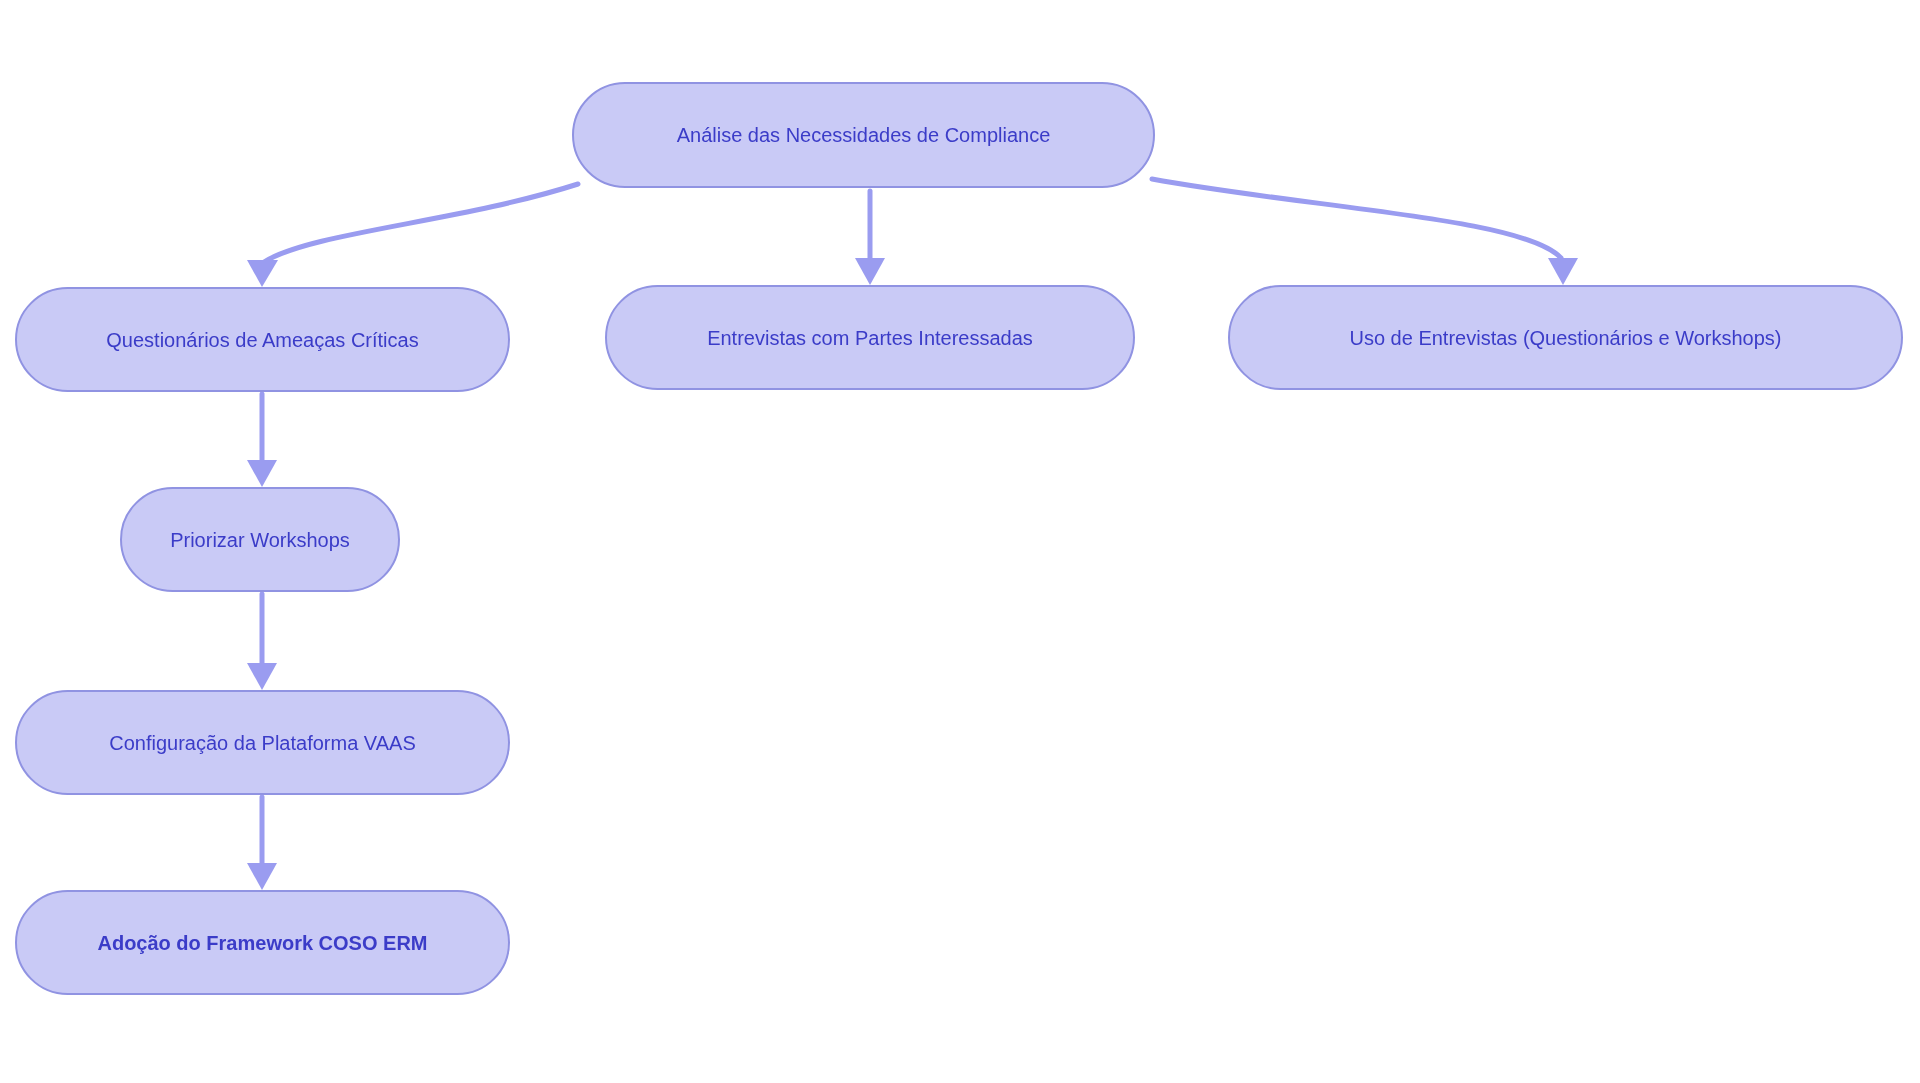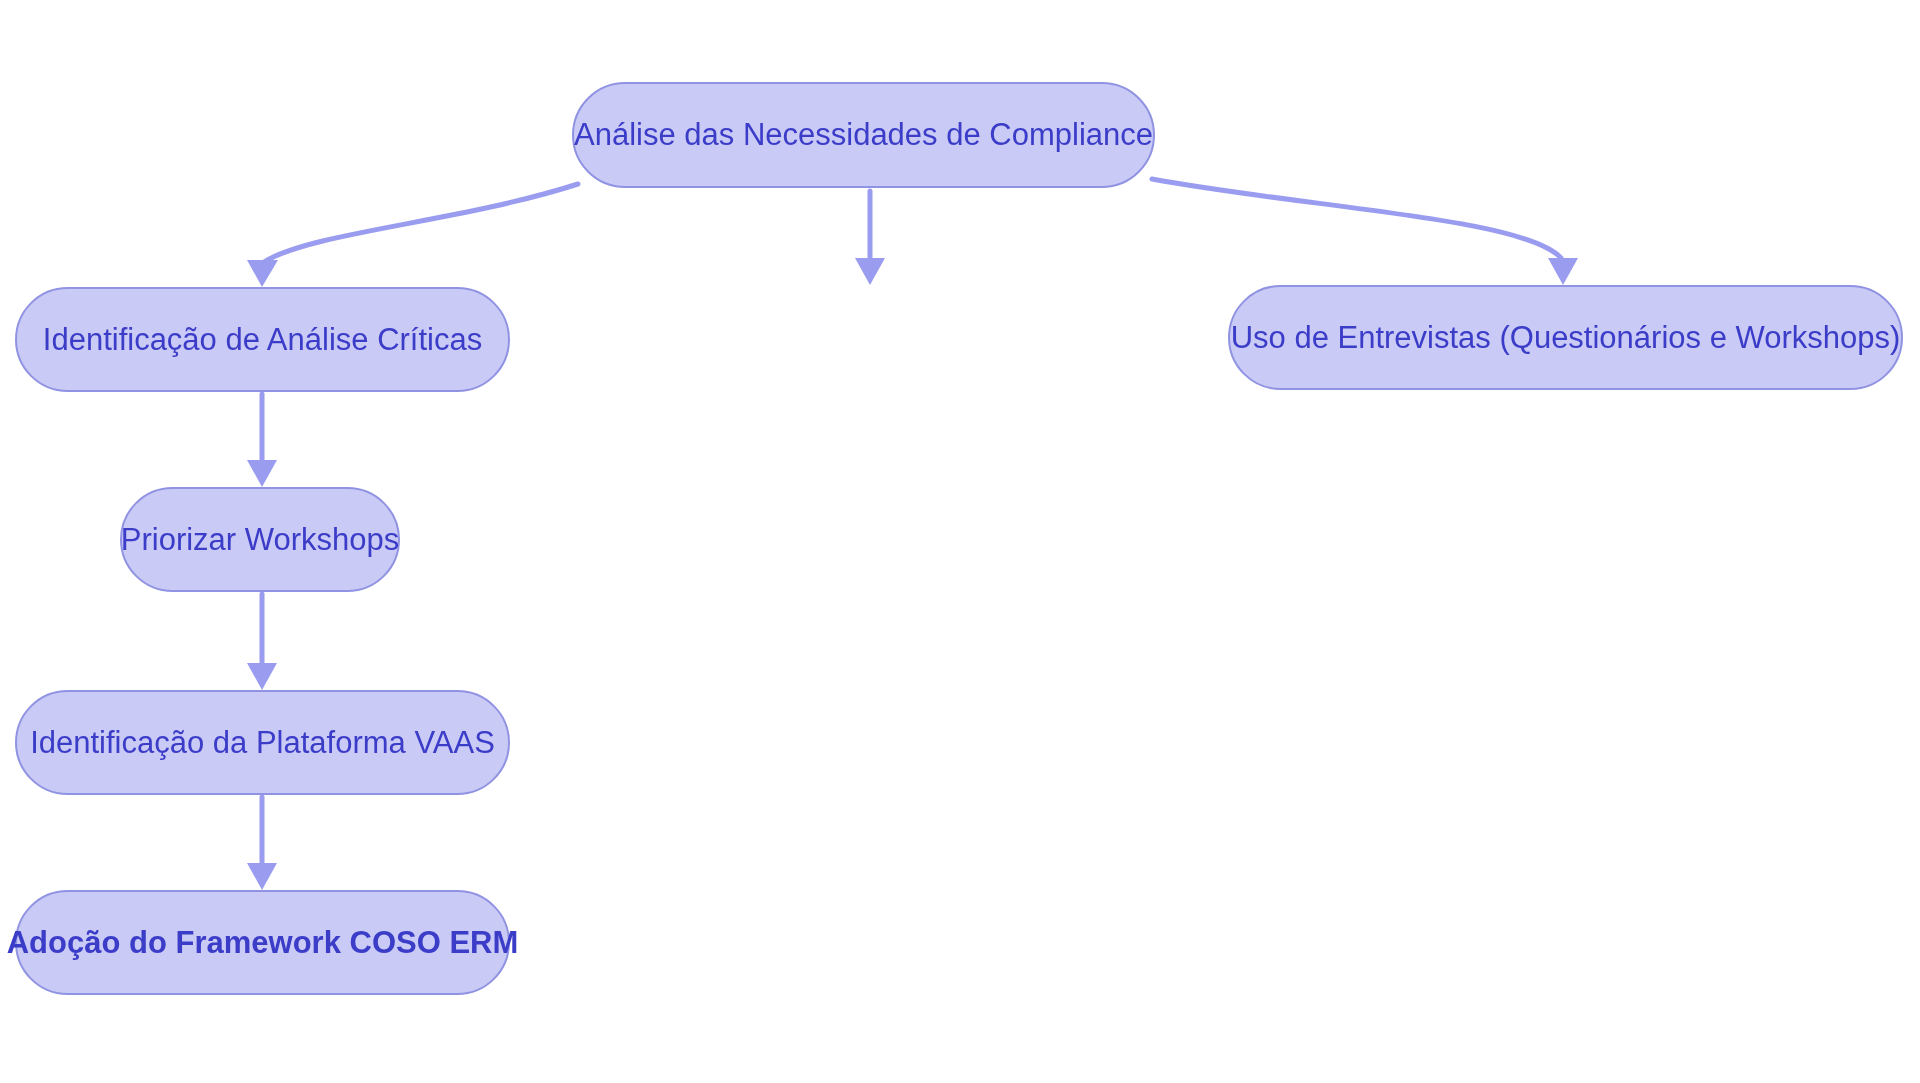--- a/index.html
+++ b/index.html
@@ -37,21 +37,21 @@
     position: absolute;
     box-sizing: border-box;
     background: #c9caf6;
     border: 2px solid #9093e2;
     border-radius: 53px;
     display: flex;
     align-items: center;
     justify-content: center;
     text-align: center;
     color: #3b3cc8;
-    font-size: 31px;
+    font-size: 20px;
     line-height: 1.2;
     padding: 0 20px;
     white-space: nowrap;
   }
   .node-analise       { left: 572px;  top: 82px;  width: 583px; height: 106px; }
   .node-identificacao { left: 15px;   top: 287px; width: 495px; height: 105px; }
   .node-entrevistas   { left: 605px;  top: 285px; width: 530px; height: 105px; }
   .node-ferramentas   { left: 1228px; top: 285px; width: 675px; height: 105px; }
   .node-priorizar     { left: 120px;  top: 487px; width: 280px; height: 105px; }
   .node-configuracao  { left: 15px;   top: 690px; width: 495px; height: 105px; }
@@ -81,33 +81,36 @@
 
     <path class="edge-line" d="M 262 797 L 262 863"></path>
     <polygon class="arrowhead" points="247,863 277,863 262,890"></polygon>
   </svg>
 
   <div class="node node-analise">
     <span>Análise das Necessidades de Compliance</span>
   </div>
 
   <div class="node node-identificacao">
-    <span>Identificação de Análise Críticas</span>
+    <span>Questionários de Ameaças Críticas</span>
   </div>
 
+  <div class="node node-entrevistas">
+    <span>Entrevistas com Partes Interessadas</span>
+  </div>
 
   <div class="node node-ferramentas">
     <span>Uso de Entrevistas (Questionários e Workshops)</span>
   </div>
 
   <div class="node node-priorizar">
     <span>Priorizar Workshops</span>
   </div>
 
   <div class="node node-configuracao">
-    <span>Identificação da Plataforma VAAS</span>
+    <span>Configuração da Plataforma VAAS</span>
   </div>
 
   <div class="node node-adocao">
     <span>Adoção do Framework COSO ERM</span>
   </div>
 
 </div>
 
 </body></html>

